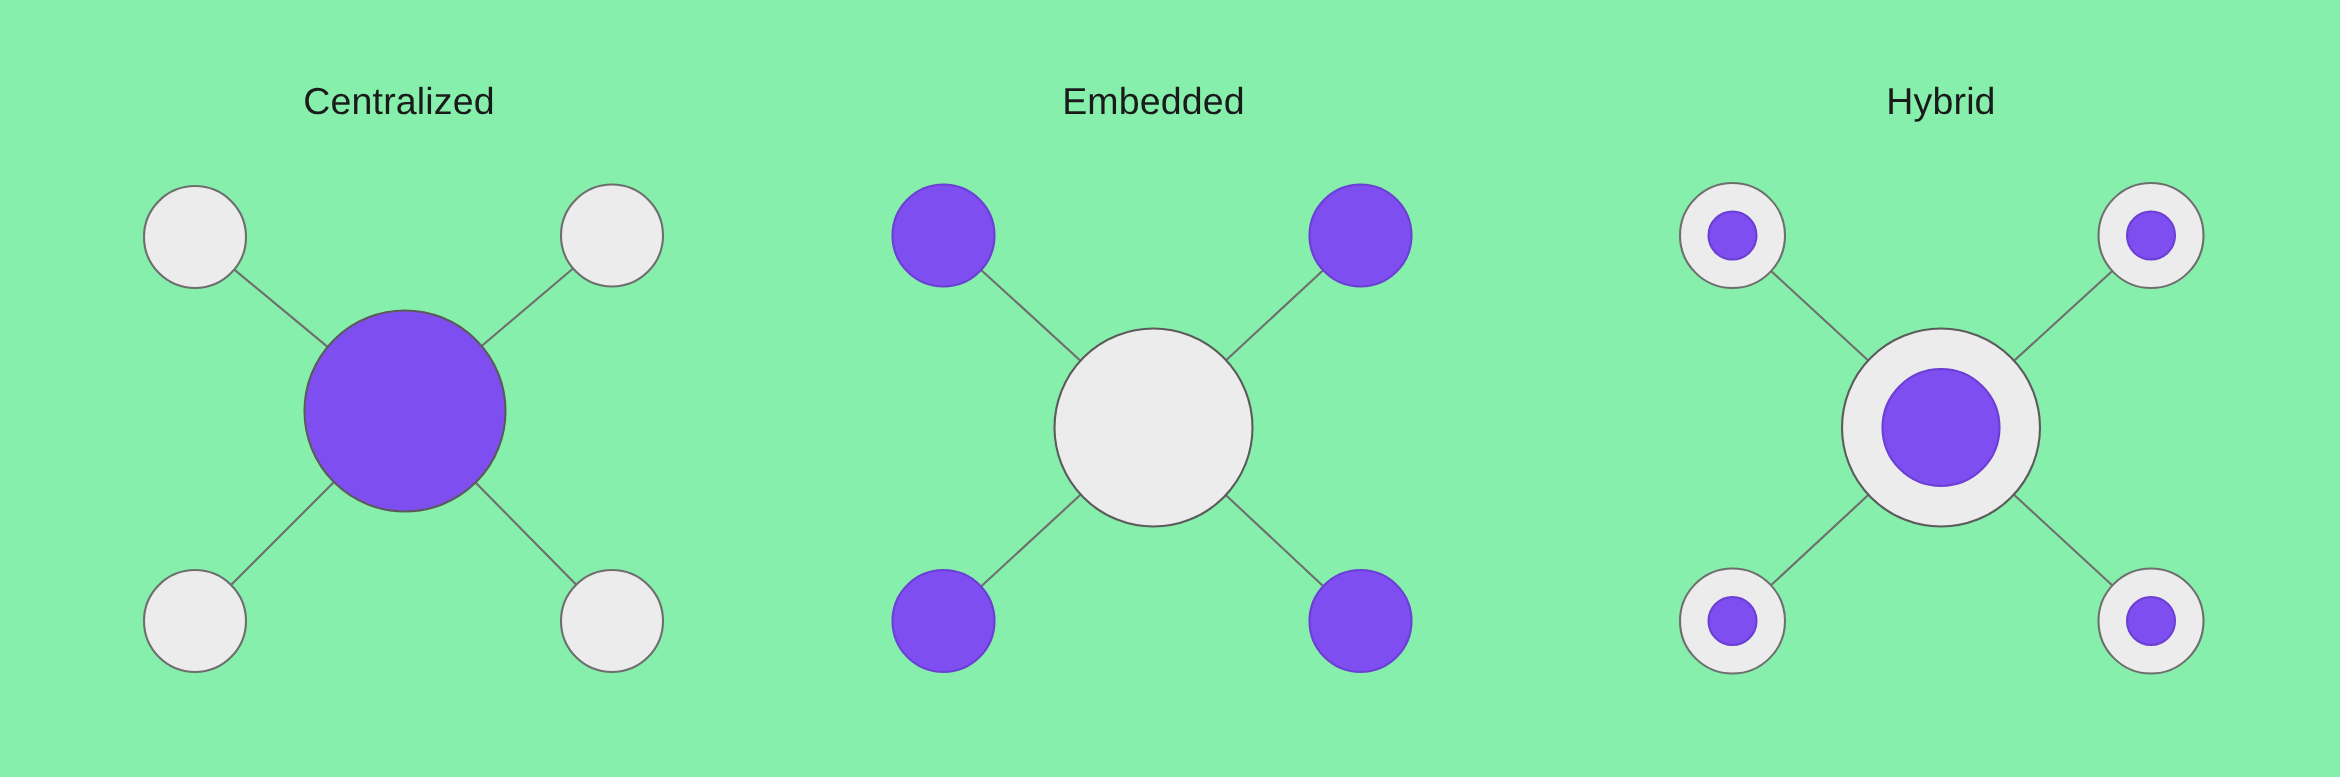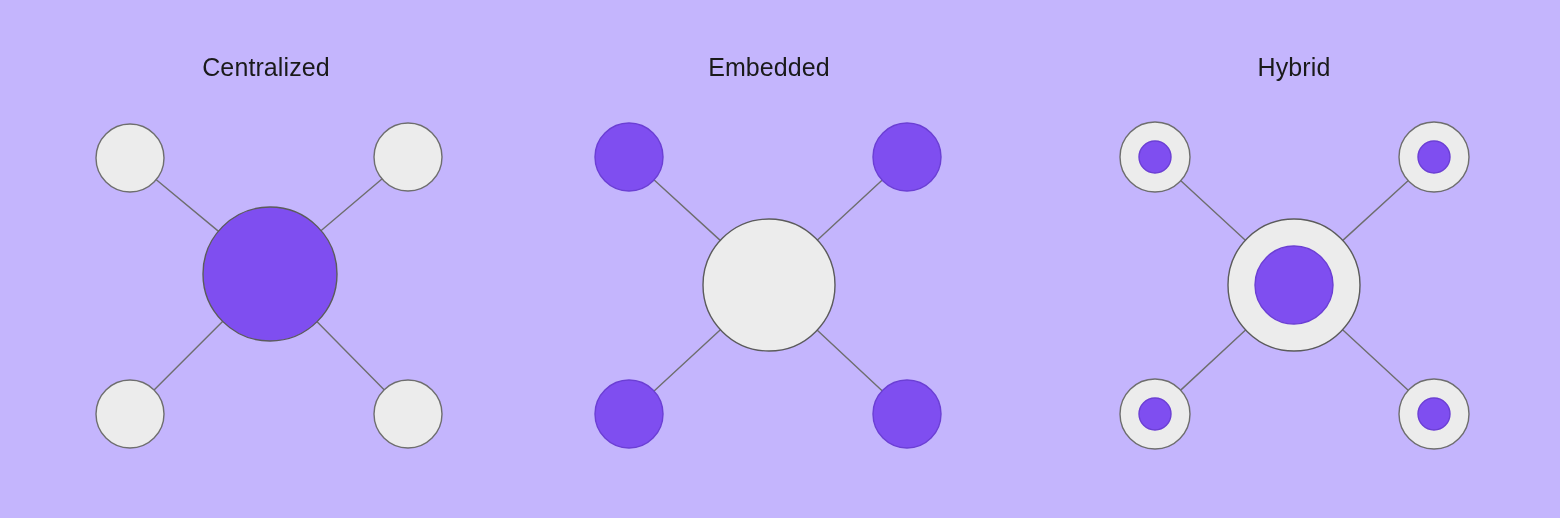--- a/index.html
+++ b/index.html
@@ -39,21 +39,21 @@
     fill: none;
     stroke-linecap: round;
   }
   .node-shape {
     stroke-width: 1.4;
   }
 </style>
 </head>
 <body style="background: rgb(248, 248, 248);">
 
-<div id="diagram-root" style="background: #c4b5fd; text-decoration: underline;">
+<div id="diagram-root" style="background: #86efac; text-decoration: underline;">
   <svg class="diagram-canvas" id="diagram-svg" viewBox="0 0 1560 518" xmlns="http://www.w3.org/2000/svg">
       <g>
         <g>
           <line x1="155.41" y1="179.05" x2="219.18" y2="231.89" class="edge-line" stroke="#6e6e6e"></line>
           <line x1="382.83" y1="178.34" x2="320.34" y2="231.32" class="edge-line" stroke="#6e6e6e"></line>
           <line x1="153.33" y1="390.67" x2="223.33" y2="320.67" class="edge-line" stroke="#6e6e6e"></line>
           <line x1="384.83" y1="390.50" x2="316.33" y2="321.00" class="edge-line" stroke="#6e6e6e"></line>
         </g>
         <g>
           <circle cx="130" cy="158" r="34" fill="#ececec" stroke="#6e6e6e" class="node-shape"></circle>

